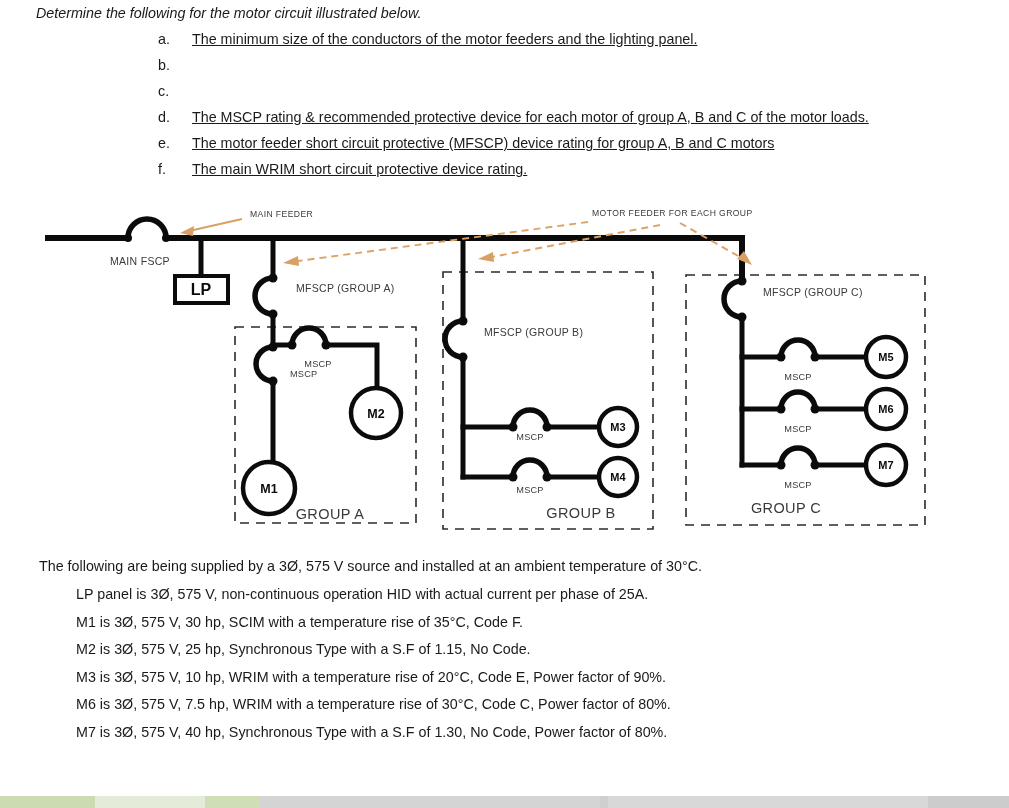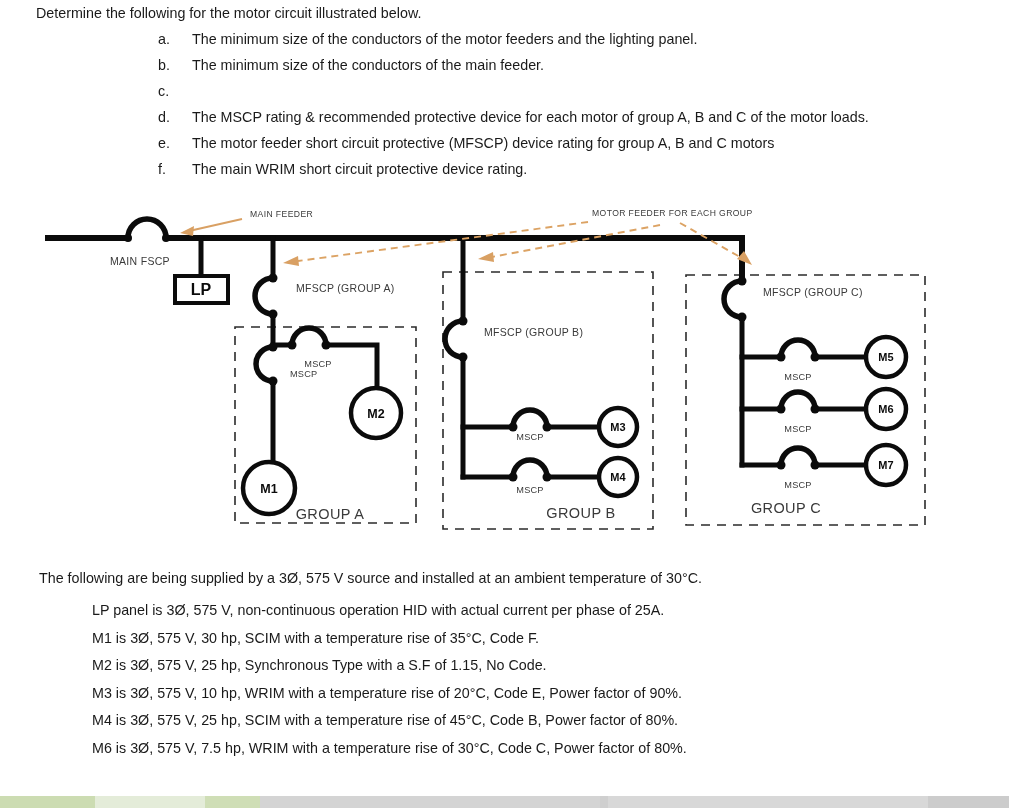--- a/index.html
+++ b/index.html
@@ -24,41 +24,42 @@
     left: 0; top: 0;
     width: 1009px;
   }
   #intro-line {
     position: absolute;
     left: 36px;
     top: 3px;
     font-size: 14.3px;
     line-height: 20px;
     white-space: nowrap;
+    font-style: italic;
   }
   #question-list {
     position: absolute;
     left: 158px;
     top: 29px;
     width: 840px;
   }
   .q-item {
     display: flex;
     align-items: baseline;
     height: 26px;
     font-size: 14.3px;
     line-height: 20px;
     white-space: nowrap;
   }
   .q-letter {
     width: 34px;
     flex: 0 0 34px;
     text-align: left;
   }
-  .q-text { flex: 1 1 auto; }
+  .q-text { flex: 1 1 auto; text-decoration: underline; }
 
   
   #diagram {
     position: absolute;
     left: 0;
     top: 195px;
     width: 1009px;
     height: 350px;
   }
   #diagram svg { display: block; }
@@ -158,31 +159,30 @@
   
   #notes-block {
     position: absolute;
     left: 0;
     top: 556px;
     width: 1009px;
   }
   #notes-lead {
     position: absolute;
     left: 39px;
-    top: 12px;
+    top: 0;
     font-size: 14.3px;
     line-height: 20px;
     white-space: nowrap;
   }
   #notes-list {
     position: absolute;
-    left: 92px;
+    left: 76px;
     top: 28px;
     width: 900px;
-    margin-top: 16px;
   }
   .note-item {
     height: 27.5px;
     font-size: 14.3px;
     line-height: 20px;
     white-space: nowrap;
   }
 
   
   #bottom-strip {
@@ -199,21 +199,20 @@
 
 <div id="question-block">
   <div id="intro-line">Determine the following for the motor circuit illustrated below.</div>
   <div id="question-list">
     <div class="q-item">
       <span class="q-letter">a.</span>
       <span class="q-text">The minimum size of the conductors of the motor feeders and the lighting panel.</span>
     </div>
     <div class="q-item">
       <span class="q-letter">b.</span>
-      <span class="q-text">The minimum size of the conductors of the main feeder.</span>
     </div>
     <div class="q-item">
       <span class="q-letter">c.</span>
     </div>
     <div class="q-item">
       <span class="q-letter">d.</span>
       <span class="q-text">The MSCP rating &amp; recommended protective device for each motor of group A, B and C of the motor loads.</span>
     </div>
     <div class="q-item">
       <span class="q-letter">e.</span>
@@ -357,22 +356,22 @@
 </svg>
 </div>
 
 <div id="notes-block">
   <div id="notes-lead">The following are being supplied by a 3Ø, 575 V source and installed at an ambient temperature of 30°C.</div>
   <div id="notes-list">
     <div class="note-item">LP panel is 3Ø, 575 V, non-continuous operation HID with actual current per phase of 25A.</div>
     <div class="note-item">M1 is 3Ø, 575 V, 30 hp, SCIM with a temperature rise of 35°C, Code F.</div>
     <div class="note-item">M2 is 3Ø, 575 V, 25 hp, Synchronous Type with a S.F of 1.15, No Code.</div>
     <div class="note-item">M3 is 3Ø, 575 V, 10 hp, WRIM with a temperature rise of 20°C, Code E, Power factor of 90%.</div>
-    <div class="note-item">M4 is 3Ø, 575 V, 25 hp, SCIM with a temperature rise of 45°C, Code B, Power factor of 80%.</div>
     <div class="note-item">M6 is 3Ø, 575 V, 7.5 hp, WRIM with a temperature rise of 30°C, Code C, Power factor of 80%.</div>
+    <div class="note-item">M7 is 3Ø, 575 V, 40 hp, Synchronous Type with a S.F of 1.30, No Code, Power factor of 80%.</div>
   </div>
 </div>
 
 <div id="bottom-strip">
   <div class="strip-seg" style="left:0px;width:95px;background:#ccdcb2;"></div>
   <div class="strip-seg" style="left:95px;width:110px;background:#e4ecd9;"></div>
   <div class="strip-seg" style="left:205px;width:55px;background:#cfdeb6;"></div>
   <div class="strip-seg" style="left:260px;width:340px;background:#d4d4d4;"></div>
   <div class="strip-seg" style="left:600px;width:8px;background:#cfcfcf;"></div>
   <div class="strip-seg" style="left:608px;width:320px;background:#d8d8d8;"></div>

